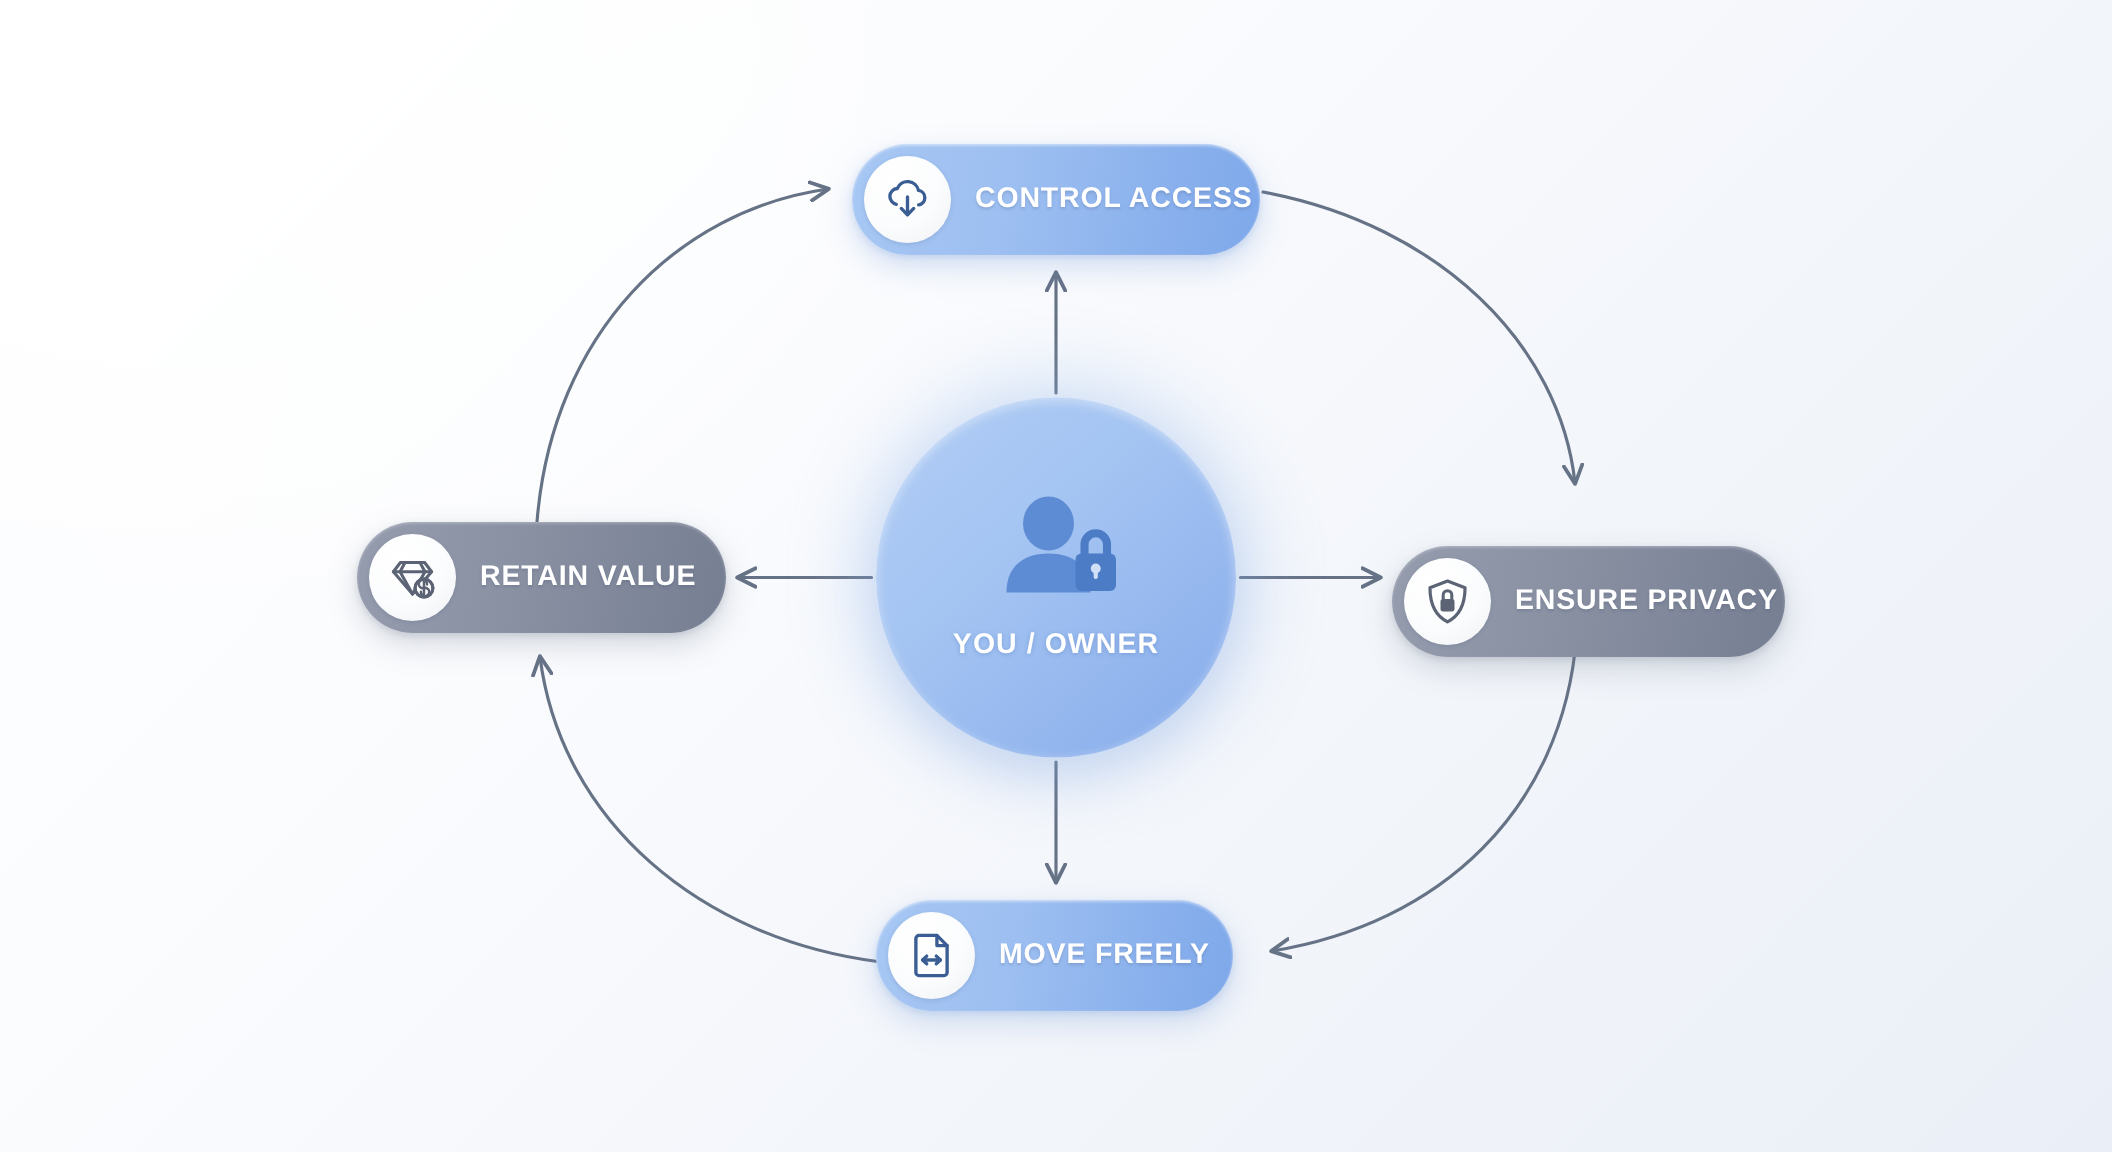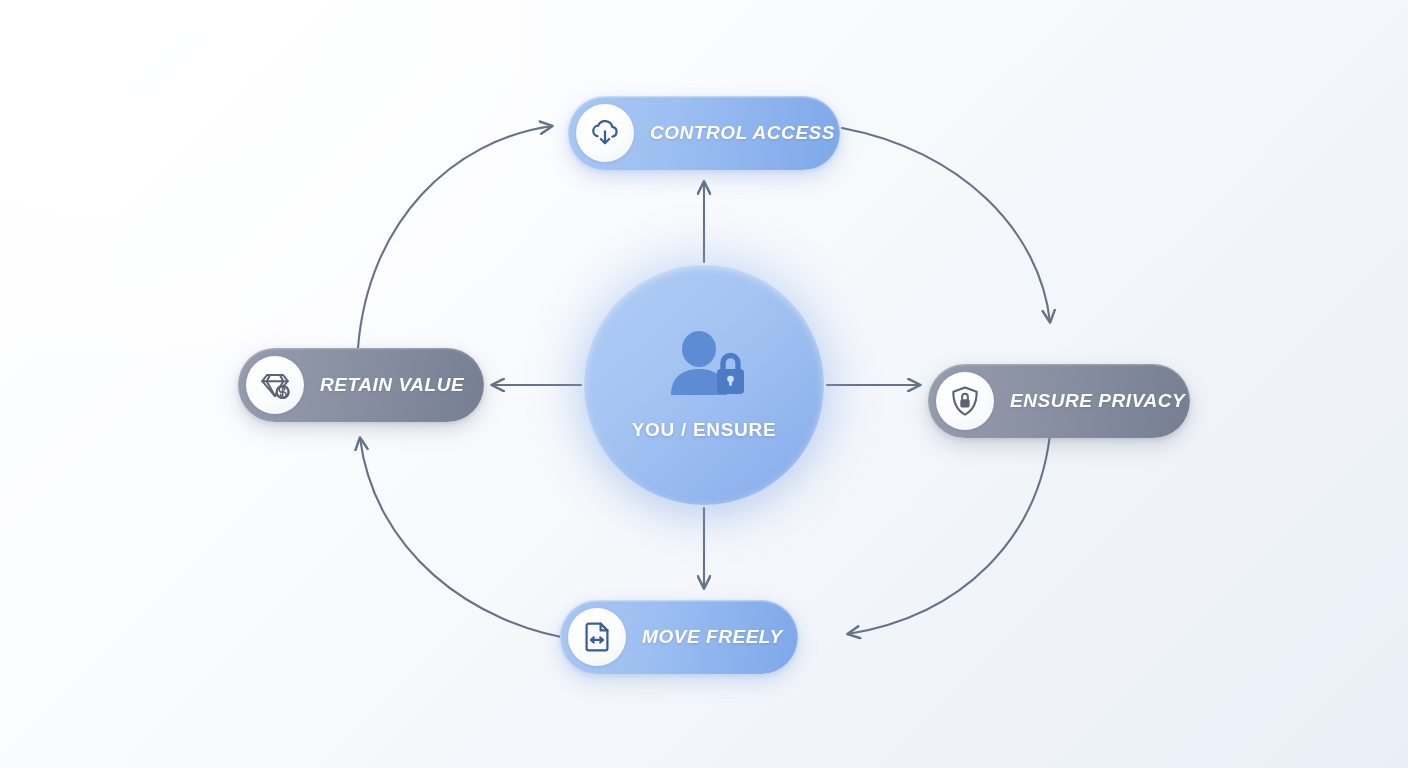--- a/index.html
+++ b/index.html
@@ -64,21 +64,20 @@
   }
 
   
   .pill {
     position: absolute;
     height: 74px;
     border-radius: 37px;
     display: flex;
     align-items: center;
     z-index: 6;
-    font-style: italic;
   }
   .pill.blue {
     background: linear-gradient(100deg, #a7c7f3 0%, #9dbff1 38%, #7ea8ea 100%);
     box-shadow:
       0 8px 20px rgba(110,150,215,0.28),
       0 2px 5px rgba(110,150,215,0.20),
       inset 0 1px 2px rgba(255,255,255,0.55);
   }
   .pill.grey {
     background: linear-gradient(100deg, #959cae 0%, #8a91a3 42%, #767e92 100%);
@@ -106,21 +105,21 @@
     letter-spacing: 0.55px;
     white-space: nowrap;
     margin-left: 16px;
     margin-right: 24px;
     text-shadow: 0 1px 2px rgba(60,75,110,0.22);
   }
 
   
   #pill-control  { left: 568px;  top: 96px;  width: 272px; }
   #pill-privacy  { left: 928px;  top: 364px; width: 262px; }
-  #pill-move     { left: 560px;  top: 600px; width: 238px; }
+  #pill-move     { left: 584px;  top: 600px; width: 238px; }
   #pill-retain   { left: 238px;  top: 348px; width: 246px; }
 </style>
 </head>
 <body>
 
 <div id="stage">
 
   <svg id="connectors" viewBox="0 0 1408 768">
     <defs>
       <marker id="arrow" viewBox="0 0 10 10" refX="8.6" refY="5" markerWidth="7" markerHeight="7" orient="auto-start-reverse">
@@ -155,21 +154,21 @@
 
       <path d="M 12 66 C 12 48 24 40 40 40 C 56 40 68 48 68 66 Z" fill="#5d8cd4"></path>
 
       <rect x="58" y="40" width="27" height="25" rx="4" fill="#4d7cc6"></rect>
 
       <path d="M 64 41 L 64 34 A 7.5 7.5 0 0 1 79 34 L 79 41" fill="none" stroke="#4d7cc6" stroke-width="5.4" stroke-linecap="round"></path>
 
       <circle cx="71.5" cy="50" r="3.3" fill="#cfe0f7"></circle>
       <rect x="70.1" y="50" width="2.8" height="7" rx="1.4" fill="#cfe0f7"></rect>
     </svg>
-    <div class="center-label">YOU / ENSURE</div>
+    <div class="center-label">YOU / OWNER</div>
   </div>
 
   <div class="pill blue" id="pill-control">
     <div class="pill-icon-wrap">
       <svg viewBox="0 0 32 32" fill="none" stroke="#3a5d94" stroke-width="2.1" stroke-linecap="round" stroke-linejoin="round">
         <path d="M 9 19 A 5 5 0 0 1 9.6 9.1 A 7 7 0 0 1 22.9 10.3 A 4.6 4.6 0 0 1 23 19.4"></path>
         <path d="M 16 14.4 L 16 25.4"></path>
         <path d="M 12.1 21.6 L 16 25.6 L 19.9 21.6"></path>
       </svg>
     </div>

